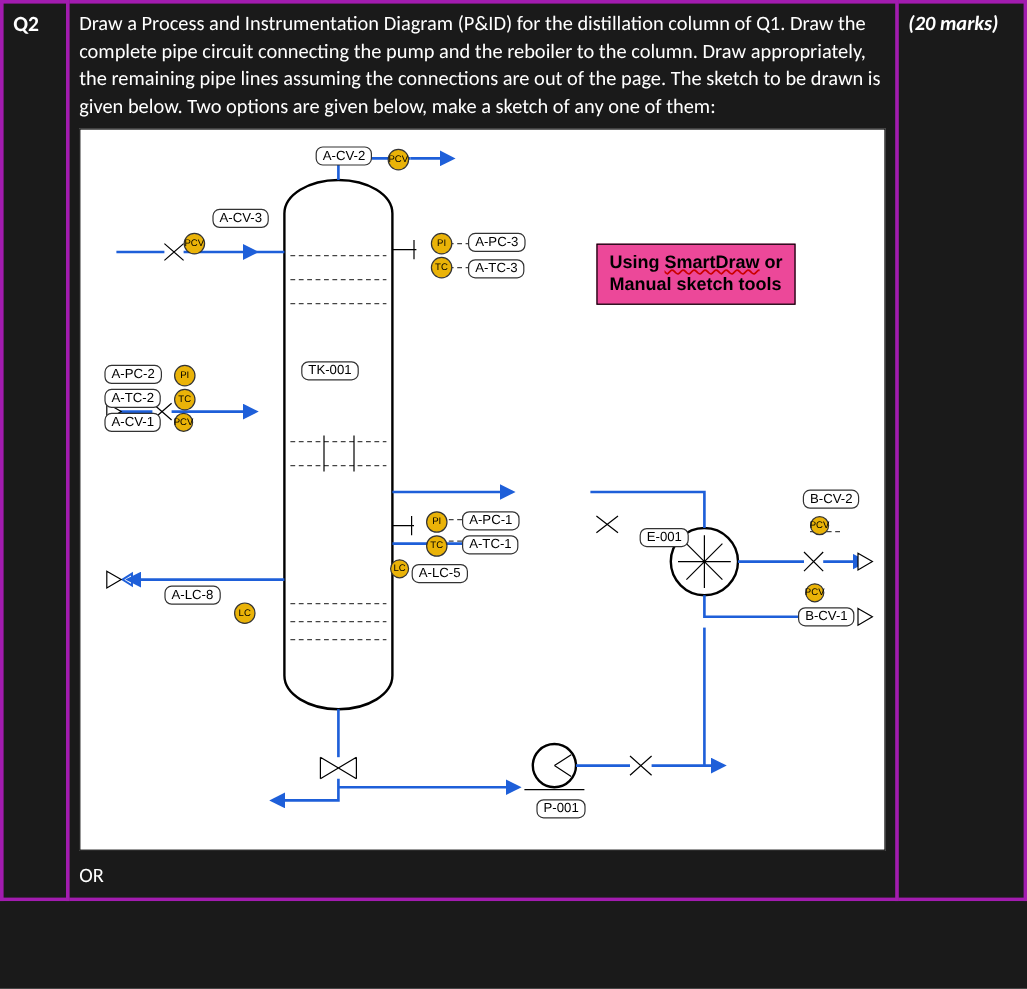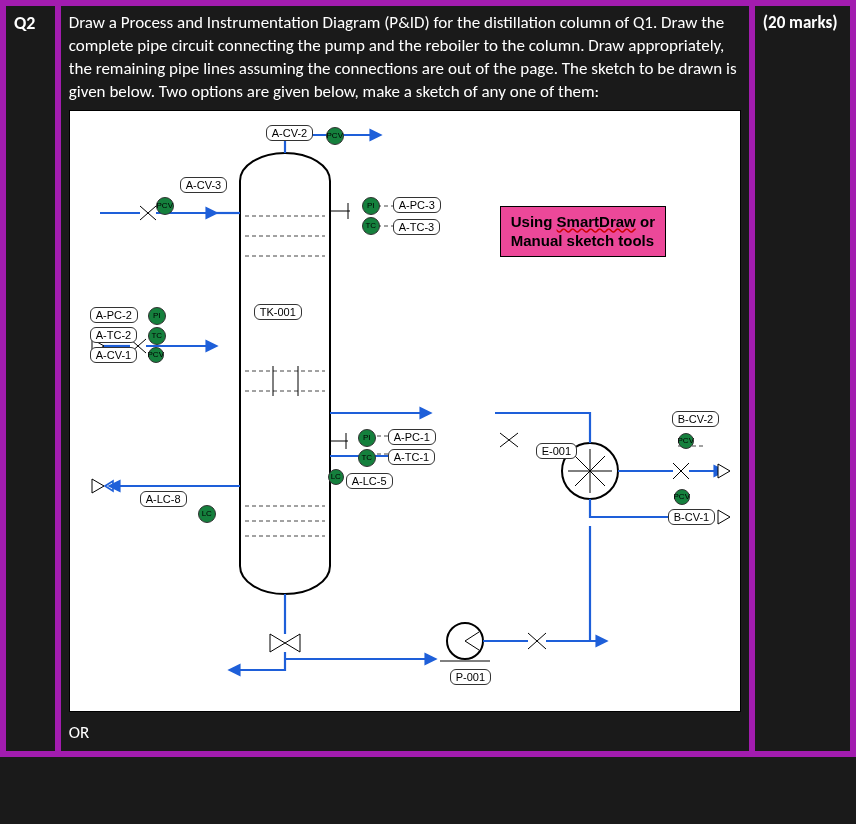--- a/index.html
+++ b/index.html
@@ -1,26 +1,26 @@
 <!DOCTYPE html>
 <html><head>
 <meta charset="utf-8">
 <style>
   html,body{margin:0;padding:0;background:#1a1a1a;}
   body{width:856px;font-family:Calibri,Arial,sans-serif;color:#fff;}
   table.q{border-collapse:collapse;width:100%;}
-  table.q td{border:6px solid #a21caf;vertical-align:top;padding:6px 8px;}
+  table.q td{border:3px solid #a21caf;vertical-align:top;padding:6px 8px;}
   .qnum{width:44px;font-weight:bold;font-size:18px;}
-  .marks{width:110px;font-weight:bold;font-size:17px;text-align:left;}
+  .marks{width:110px;font-weight:bold;font-size:17px;text-align:left;font-style:italic;}
   .prompt{font-size:17px;line-height:1.35;}
   .or{font-size:17px;padding-top:6px;}
   .figwrap{background:#fff;border:1px solid #000;width:670px;height:600px;margin:6px 0 4px 0;position:relative;color:#000;}
   .figwrap *{box-sizing:border-box;}
   .tag{position:absolute;border:1px solid #333;border-radius:6px;background:#fff;color:#000;font:11px/1.1 Arial,sans-serif;padding:1px 5px;white-space:nowrap;}
-  .bubble{position:absolute;border:1px solid #333;border-radius:50%;background:#15803d;font:8px/1 Arial,sans-serif;display:flex;align-items:center;justify-content:center;}
+  .bubble{position:absolute;border:1px solid #333;border-radius:50%;background:#eab308;font:8px/1 Arial,sans-serif;display:flex;align-items:center;justify-content:center;}
   .note{position:absolute;border:1.5px solid #000;background:#ec4899;padding:6px 10px;font:bold 15px/1.25 Arial,sans-serif;}
   .wavy{text-decoration-line:underline;text-decoration-style:wavy;text-decoration-color:#c00;}
   
   .pipe{stroke:#1e5fd9;stroke-width:2.2;fill:none;}
   .pipe-thin{stroke:#1e5fd9;stroke-width:1.6;fill:none;}
   .dash{stroke:#444;stroke-width:1;fill:none;stroke-dasharray:4 3;}
   .equip{stroke:#000;stroke-width:2;fill:#fff;}
   .thin{stroke:#000;stroke-width:1;fill:none;}
   .arrowhead{fill:#1e5fd9;}
 </style>

